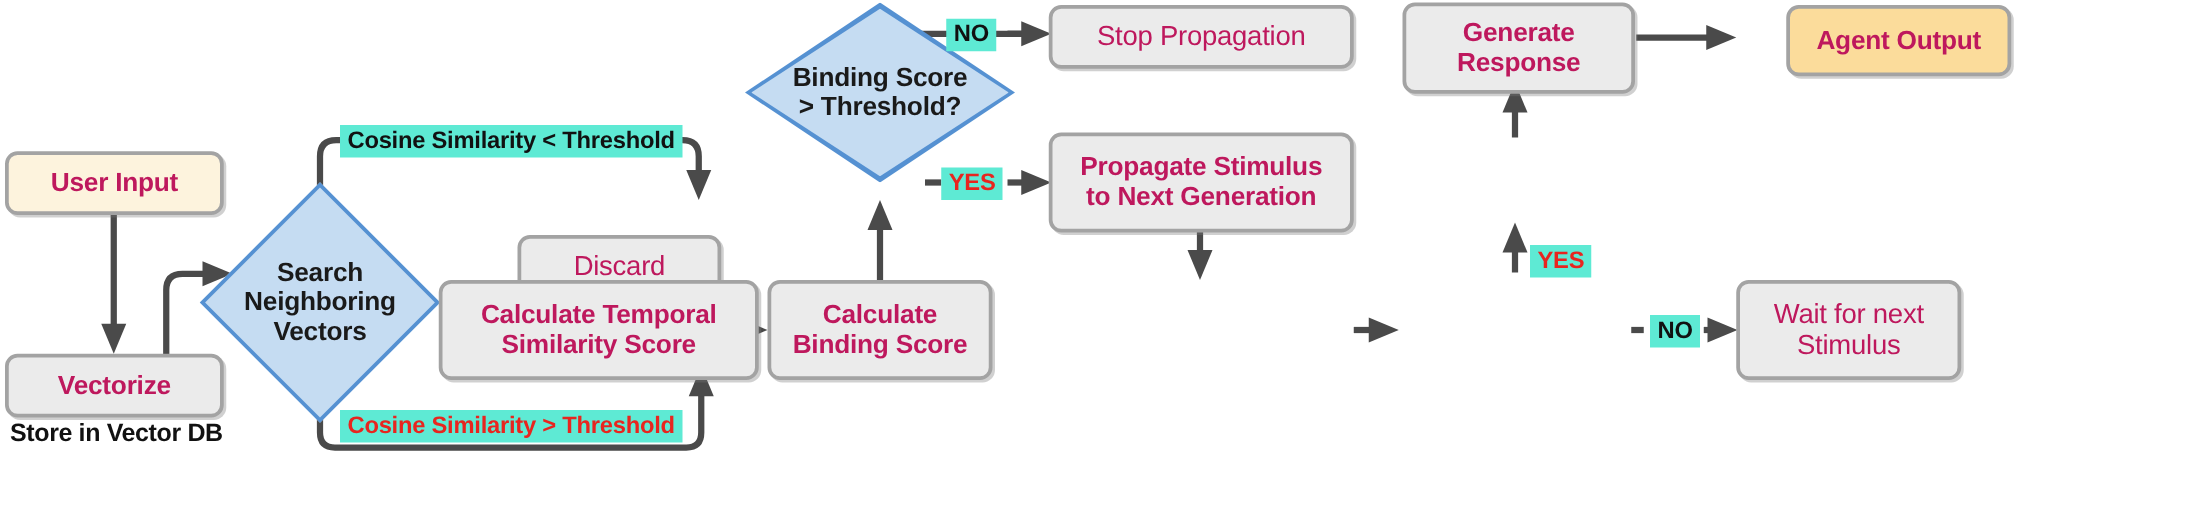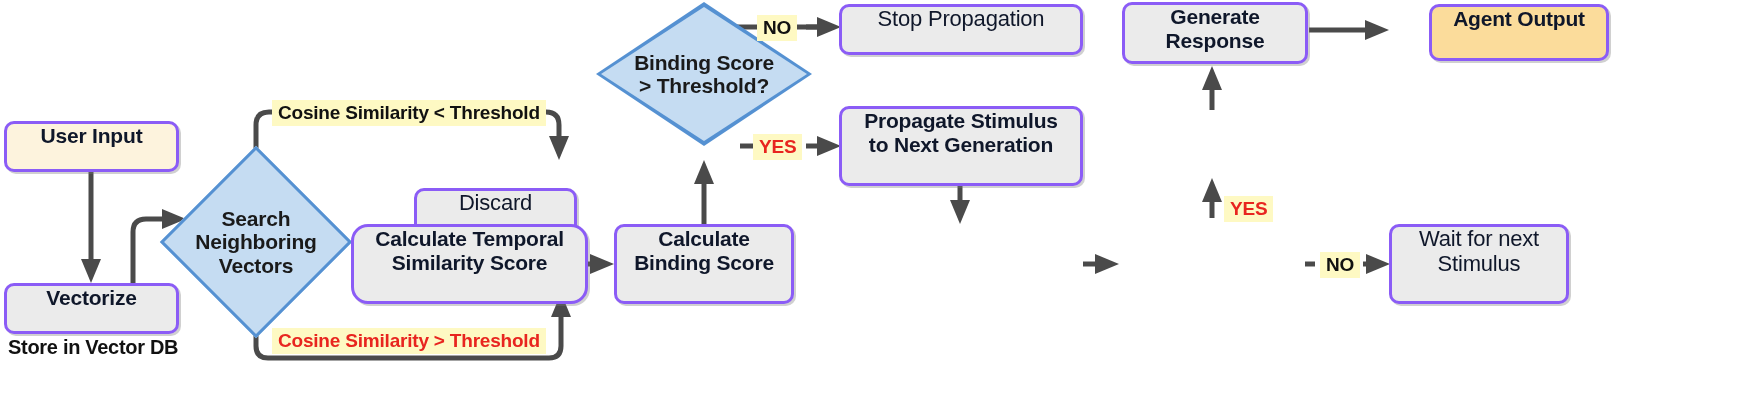--- a/index.html
+++ b/index.html
@@ -12,27 +12,27 @@
     width:1755px;
     height:412px;
     background:#ffffff;
     overflow:hidden;
   }
   
   .node{
     position:absolute;
     box-sizing:border-box;
     display:flex;
-    align-items:flex-start;
+    align-items:center;
     justify-content:center;
     text-align:center;
-    border:3px solid #8b5cf6;
+    border:3px solid #a3a3a3;
     border-radius:10px;
     background:#ebebeb;
-    color:#0f172a;
+    color:#be185d;
     font-size:21px;
     font-weight:bold;
     line-height:1.12;
     letter-spacing:-0.2px;
     box-shadow:2px 2px 0 rgba(120,120,120,.35);
     z-index:3;
   }
   .node.accent-light{background:#fdf3dd;}
   .node.accent-strong{background:#fbdc9b;margin-left:40px;}
   .node.regular{font-weight:normal;font-size:22px;}
@@ -61,21 +61,21 @@
     color:#1a1a1a;
     font-weight:bold;
     font-size:21px;
     line-height:1.1;
     letter-spacing:-0.2px;
   }
 
   
   .chip{
     position:absolute;
-    background:#fef9c3;
+    background:#5eead4;
     color:#111;
     font-weight:bold;
     font-size:19px;
     padding:2px 6px;
     white-space:nowrap;
     z-index:5;
     letter-spacing:-0.2px;
     text-align:right;
   }
   .chip.red{color:#e8251f;}
@@ -184,21 +184,21 @@
   </div>
 
   <div class="chip" style="left:272px;top:100px;">Cosine Similarity &lt; Threshold</div>
 
   <div class="chip red" style="left:272px;top:328px;">Cosine Similarity &gt; Threshold</div>
 
   <div class="node regular" style="left:414px;top:148px;width:163px;height:51px;margin-top:40px;">
     <span class="txt">Discard</span>
   </div>
 
-  <div class="node" style="left:351px;top:224px;width:237px;height:80px;border-radius:17px;">
+  <div class="node" style="left:351px;top:224px;width:256px;height:80px;">
     <span class="txt">
       <span>Calculate Temporal</span><br>
       <span>Similarity Score</span>
     </span>
   </div>
 
   <div class="node" style="left:614px;top:224px;width:180px;height:80px;">
     <span class="txt">
       <span>Calculate</span><br>
       <span>Binding Score</span>
@@ -238,21 +238,21 @@
   <div class="chip" style="left:1320px;top:252px;">NO</div>
 
   <div class="node regular" style="left:1389px;top:224px;width:180px;height:80px;">
     <span class="txt">
       <span>Wait for next</span><br>
       <span>Stimulus</span>
     </span>
   </div>
 
 
-  <div class="node" style="left:1122px;top:2px;width:186px;height:62px;">
+  <div class="node" style="left:1122px;top:2px;width:186px;height:73px;">
     <span class="txt">
       <span>Generate</span><br>
       <span>Response</span>
     </span>
   </div>
 
   <div class="node accent-strong" style="left:1389px;top:4px;width:180px;height:57px;">
     <span class="txt">Agent Output</span>
   </div>
 

